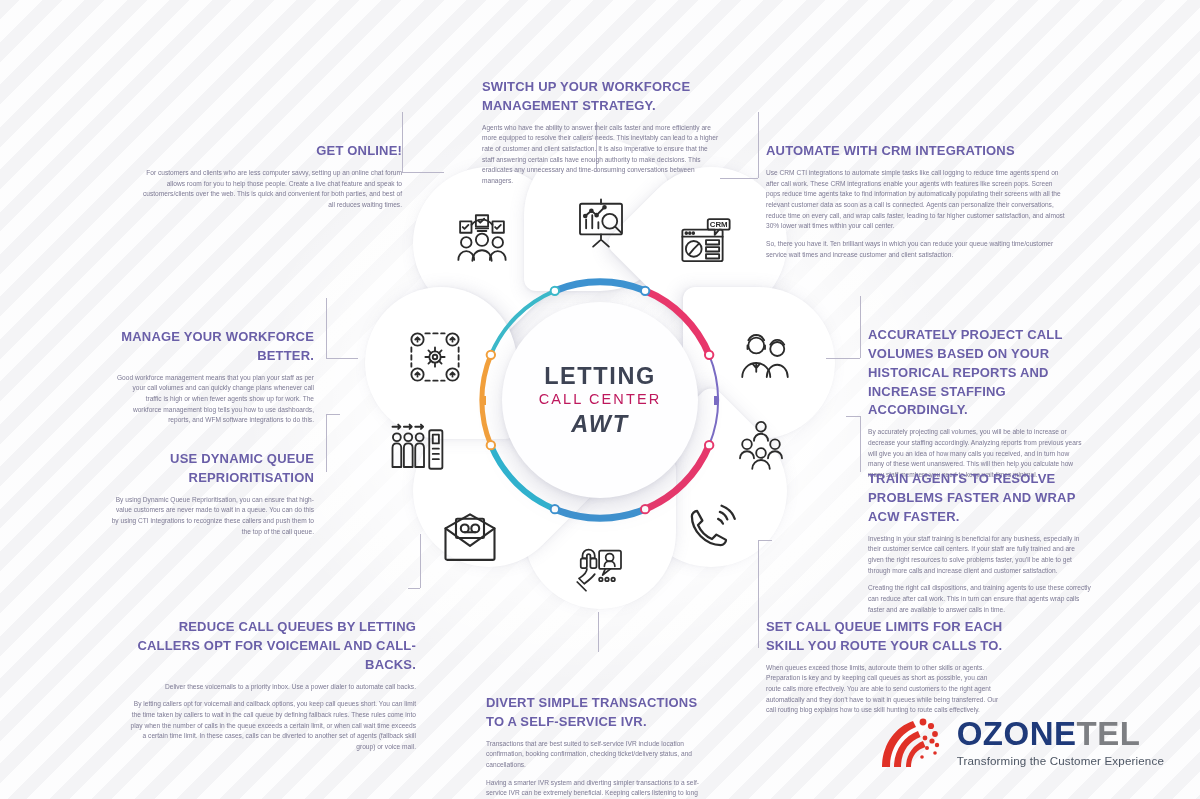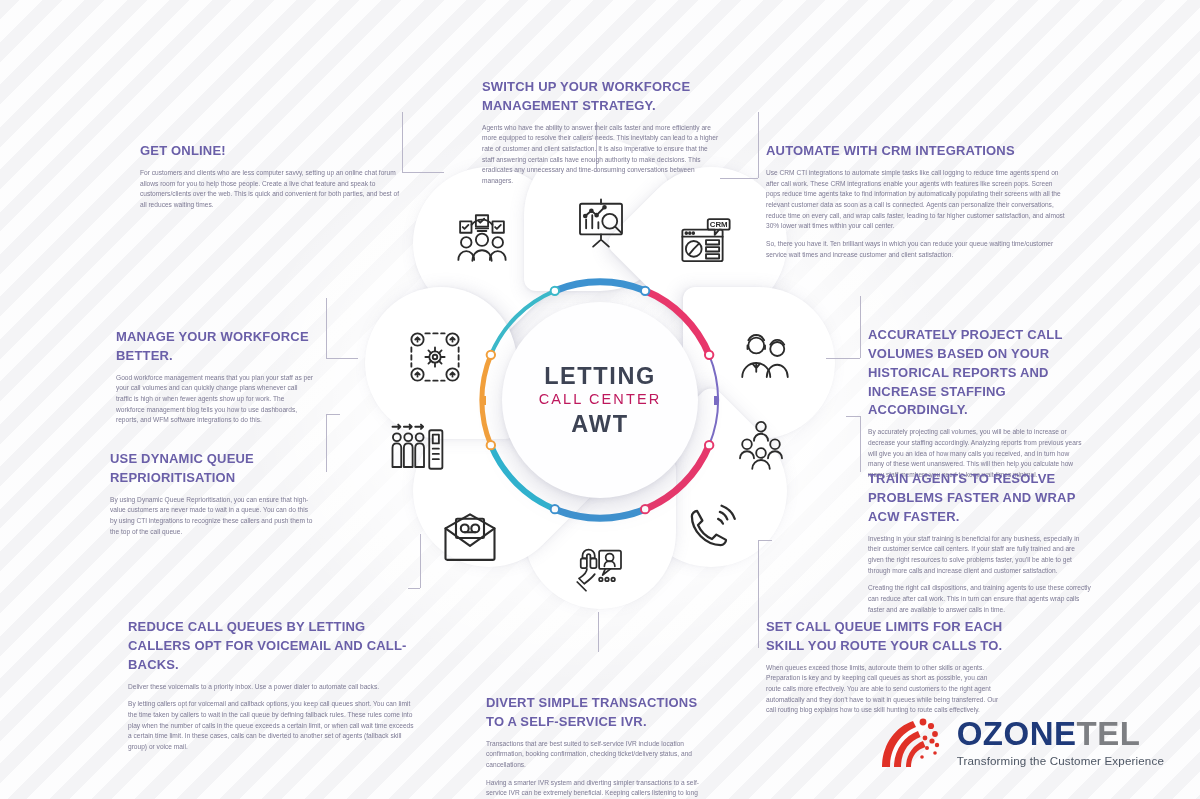--- a/index.html
+++ b/index.html
@@ -52,21 +52,21 @@
   }
 
   .tblock p {
     font-size: 6.6px;
     line-height: 1.62;
     color: #7d7a94;
     margin-bottom: 7px;
   }
   .tblock p:last-child { margin-bottom: 0; }
 
-  .align-right { }
+  .align-right { text-align: right; }
   .align-left  { text-align: left; }
 
   
   .conn { position: absolute; background: #b9b6c9; z-index: 5; }
   .conn-v { width: 1px; }
   .conn-h { height: 1px; }
 
   
   #wheel {
     position: absolute;
@@ -124,20 +124,21 @@
     font-size: 23.5px; font-weight: bold; letter-spacing: 1.6px; color: #3d4354;
     line-height: 1.12;
   }
   #hub-disc .l2 {
     font-size: 14.5px; font-weight: normal; letter-spacing: 2.1px; color: #be185d;
     line-height: 1.5;
   }
   #hub-disc .l3 {
     font-size: 23.5px; font-weight: bold; letter-spacing: 1.8px; color: #3d4354;
     line-height: 1.12;
+    font-style: italic;
   }
   #ring-svg { position: absolute; left: 0; top: 0; width: 268px; height: 268px; z-index: 2; }
 
   
   #logo { position: absolute; right: 36px; bottom: 28px; z-index: 8; display: flex; align-items: center; }
   #logo-mark { width: 70px; height: 58px; margin-right: 9px; }
   #logo-text .wordmark { font-size: 33px; font-weight: bold; letter-spacing: 0.5px; line-height: 1; }
   #logo-text .wordmark .a { color: #1f3a7a; margin-top: 44px; }
   #logo-text .wordmark .b { color: #7d7f83; }
   #logo-text .tagline { font-size: 11.6px; color: #4c5563; margin-top: 4px; letter-spacing: 0.15px; }

